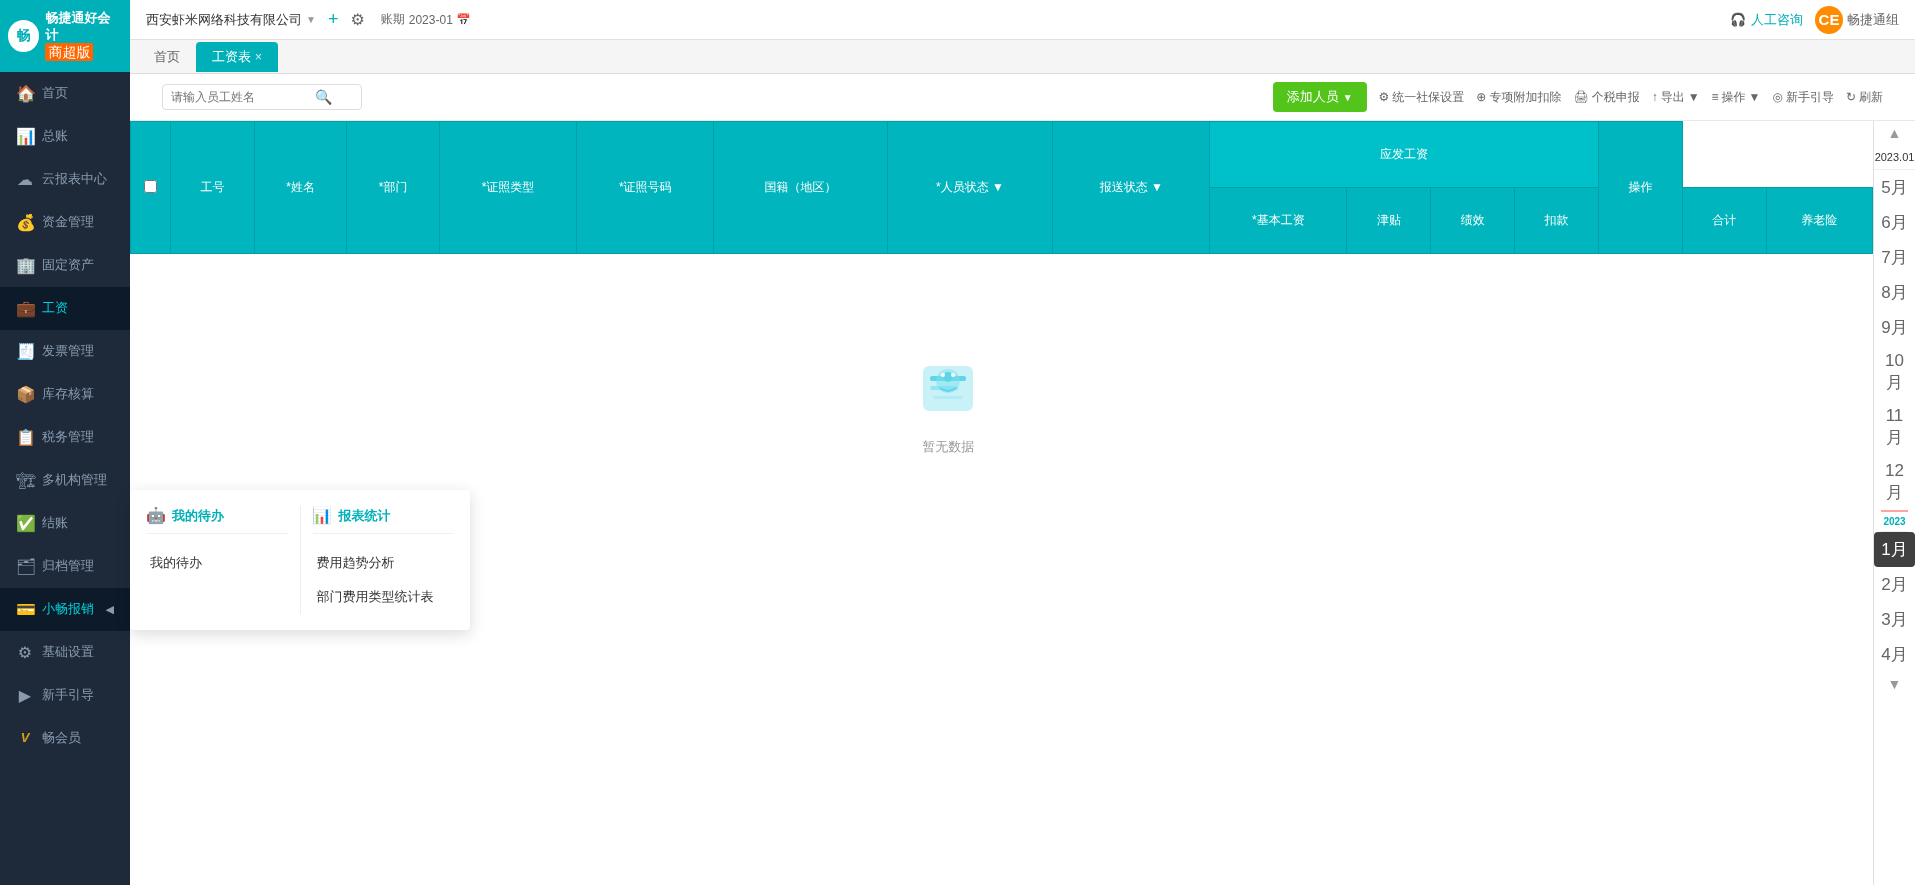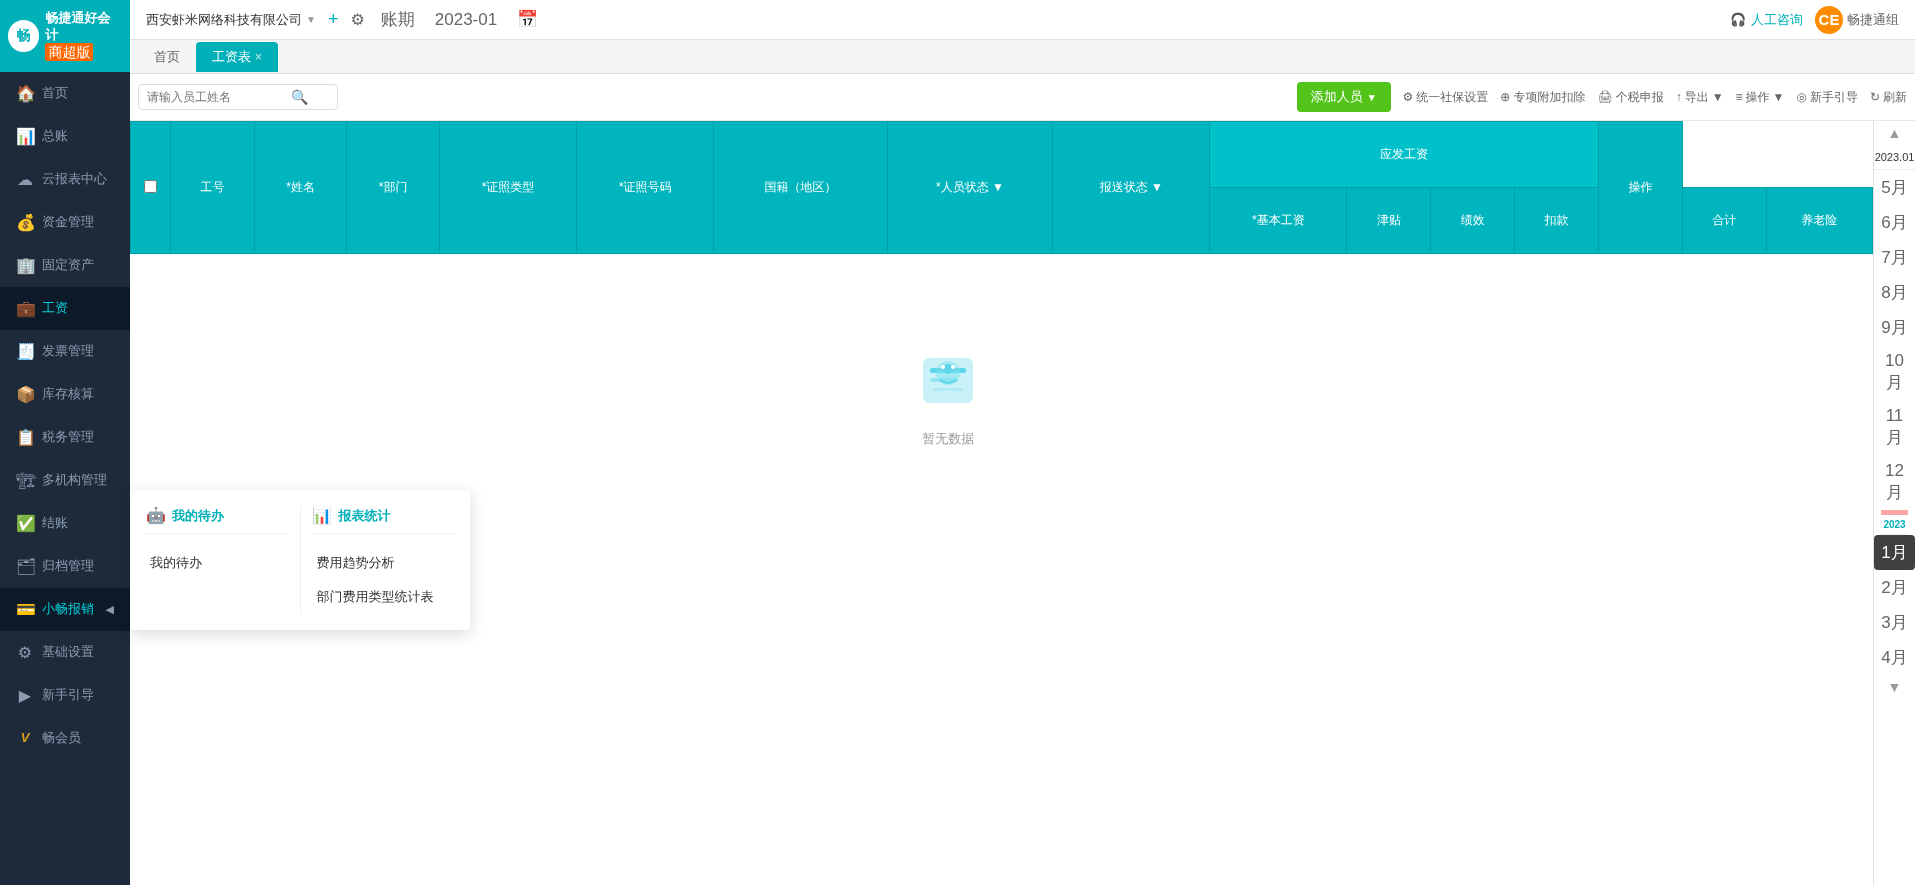--- a/index.html
+++ b/index.html
@@ -17,34 +17,34 @@
 
     
     .main { flex: 1; display: flex; flex-direction: column; overflow: hidden; }
 
     
     .topbar { background: white; height: 40px; display: flex; align-items: center; padding: 12px 16px; border-bottom: 1px solid #e0e0e0; gap: 8px; }
     .topbar-company { font-size: 13px; color: #333; display: flex; align-items: center; gap: 4px; }
     .topbar-company-arrow { color: #999; font-size: 10px; }
     .topbar-add { color: #00b0b9; font-size: 18px; cursor: pointer; margin-left: 4px; }
     .topbar-settings { color: #666; font-size: 16px; cursor: pointer; margin-left: 4px; }
-    .topbar-period { color: #666; font-size: 17px; margin-left: 8px; display: flex; align-items: center; gap: 20px; }
+    .topbar-period { color: #666; font-size: 12px; margin-left: 8px; display: flex; align-items: center; gap: 4px; }
     .topbar-right { margin-left: auto; display: flex; align-items: center; gap: 12px; color: #666; font-size: 13px; }
     .topbar-support { color: #00b0b9; display: flex; align-items: center; gap: 4px; cursor: pointer; }
     .topbar-user { display: flex; align-items: center; gap: 4px; cursor: pointer; }
     .topbar-user-avatar { width: 28px; height: 28px; background: #ff8c00; border-radius: 50%; display: flex; align-items: center; justify-content: center; color: white; font-size: 15px; font-weight: bold; }
 
     
     .tabbar { background: #f5f5f5; border-bottom: 1px solid #ddd; display: flex; align-items: center; padding: 0 8px; height: 34px; }
     .tab { padding: 6px 16px; cursor: pointer; font-size: 13px; color: #666; border-radius: 4px 4px 0 0; display: flex; align-items: center; gap: 4px; }
     .tab.active { background: #00b0b9; color: white; }
     .tab-close { font-size: 12px; opacity: 0.8; }
 
     
-    .toolbar { background: white; padding: 8px 8px; display: flex; align-items: center; gap: 19px; border-bottom: 1px solid #e8e8e8; justify-content: flex-end; }
+    .toolbar { background: white; padding: 8px 32px; display: flex; align-items: center; gap: 19px; border-bottom: 1px solid #e8e8e8; justify-content: flex-end; }
     .toolbar-search { display: flex; align-items: center; border: 1px solid #ddd; border-radius: 4px; padding: 4px 8px; gap: 4px; flex: 0 0 200px; }
     .toolbar-search input { border: none; outline: none; font-size: 12px; color: #999; width: 140px; }
     .toolbar-search-icon { color: #999; font-size: 14px; }
     .toolbar-right { margin-left: auto; display: flex; align-items: center; gap: 12px; }
     .btn-add { background: #52c41a; color: white; border: none; padding: 6px 14px; border-radius: 4px; cursor: pointer; font-size: 13px; display: flex; align-items: center; gap: 4px; }
     .btn-add-arrow { font-size: 10px; }
     .toolbar-action { color: #666; font-size: 12px; display: flex; align-items: center; gap: 3px; cursor: pointer; }
 
     
     .table-container { flex: 1; overflow: auto; background: white; position: relative; }
@@ -263,21 +263,21 @@
               <th>*基本工资</th>
               <th>津贴</th>
               <th>绩效</th>
               <th>扣款</th>
               <th>合计</th>
               <th>养老险</th>
             </tr>
           </thead>
           <tbody>
             <tr>
-              <td colspan="15" style="padding:4px;border:none;">
+              <td colspan="15" style="padding:12px;border:none;">
                 <div class="empty-state">
                   <svg class="empty-icon" viewBox="0 0 80 80" xmlns="http://www.w3.org/2000/svg">
                     <rect x="15" y="20" width="50" height="45" rx="6" fill="#b2ecf5" opacity="0.7"></rect>
                     <rect x="22" y="30" width="36" height="5" rx="2" fill="#5dd5e8"></rect>
                     <rect x="22" y="40" width="28" height="4" rx="2" fill="#7de0ef" opacity="0.7"></rect>
                     <circle cx="40" cy="35" r="12" fill="#7de0ef" opacity="0.5"></circle>
                     <circle cx="40" cy="31" r="5" fill="#5dd5e8"></circle>
                     <path d="M32 42 Q40 48 48 42" stroke="#5dd5e8" stroke-width="2" fill="none"></path>
                     <circle cx="35" cy="29" r="2" fill="white"></circle>
                     <circle cx="45" cy="29" r="2" fill="white"></circle>
@@ -295,21 +295,21 @@
         <div class="month-nav">▲</div>
         <div class="month-year">2023.01</div>
         <div class="month-item">5月</div>
         <div class="month-item">6月</div>
         <div class="month-item">7月</div>
         <div class="month-item">8月</div>
         <div class="month-item">9月</div>
         <div class="month-item">10月</div>
         <div class="month-item">11月</div>
         <div class="month-item">12月</div>
-        <div style="font-size:10px;color:#00b0b9;font-weight:bold;padding:4px 2px;text-align:center;border-top:5px solid #fca5a5;border-bottom:1px solid #eee;">2023</div>
+        <div style="font-size:10px;color:#00b0b9;font-weight:bold;padding:4px 2px;text-align:center;border-top:2px solid #fca5a5;border-bottom:1px solid #eee;">2023</div>
         <div class="month-item current">1月</div>
         <div class="month-item">2月</div>
         <div class="month-item">3月</div>
         <div class="month-item">4月</div>
         <div class="month-nav">▼</div>
       </div>
     </div>
   </div>
 </div>
 

